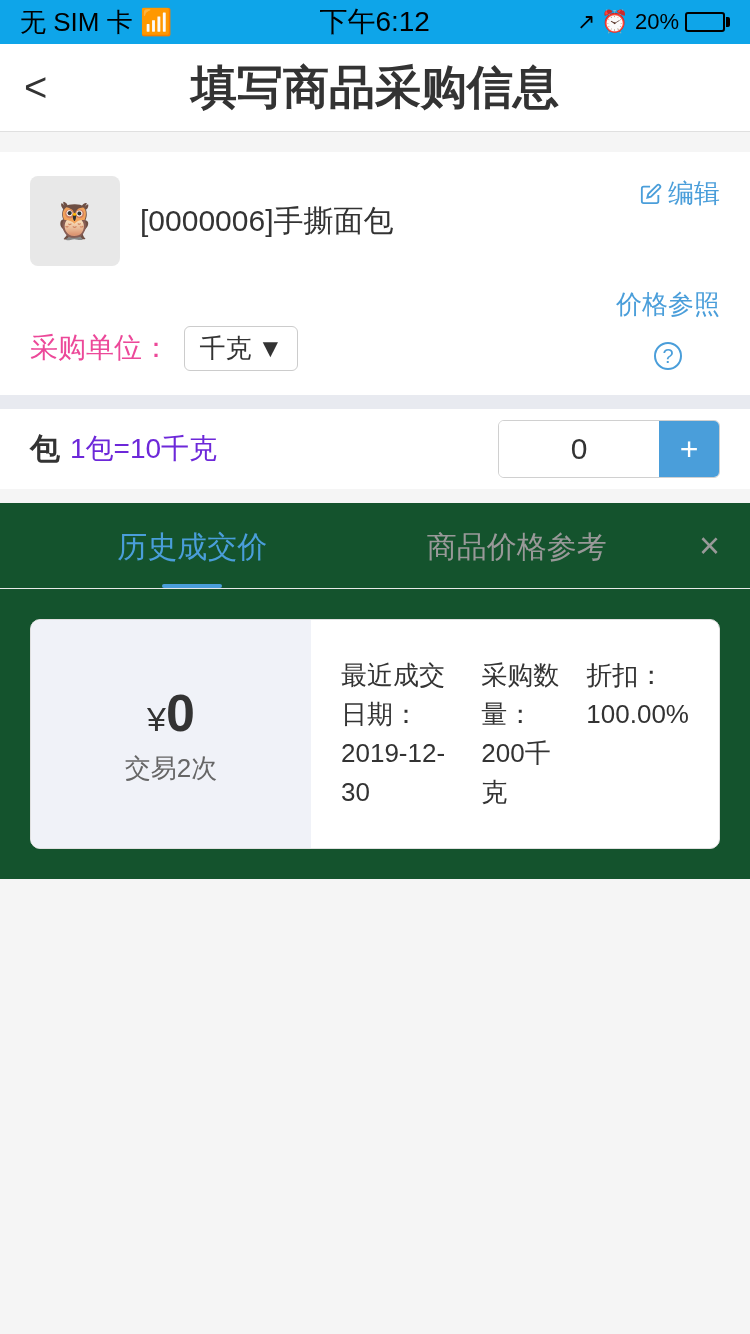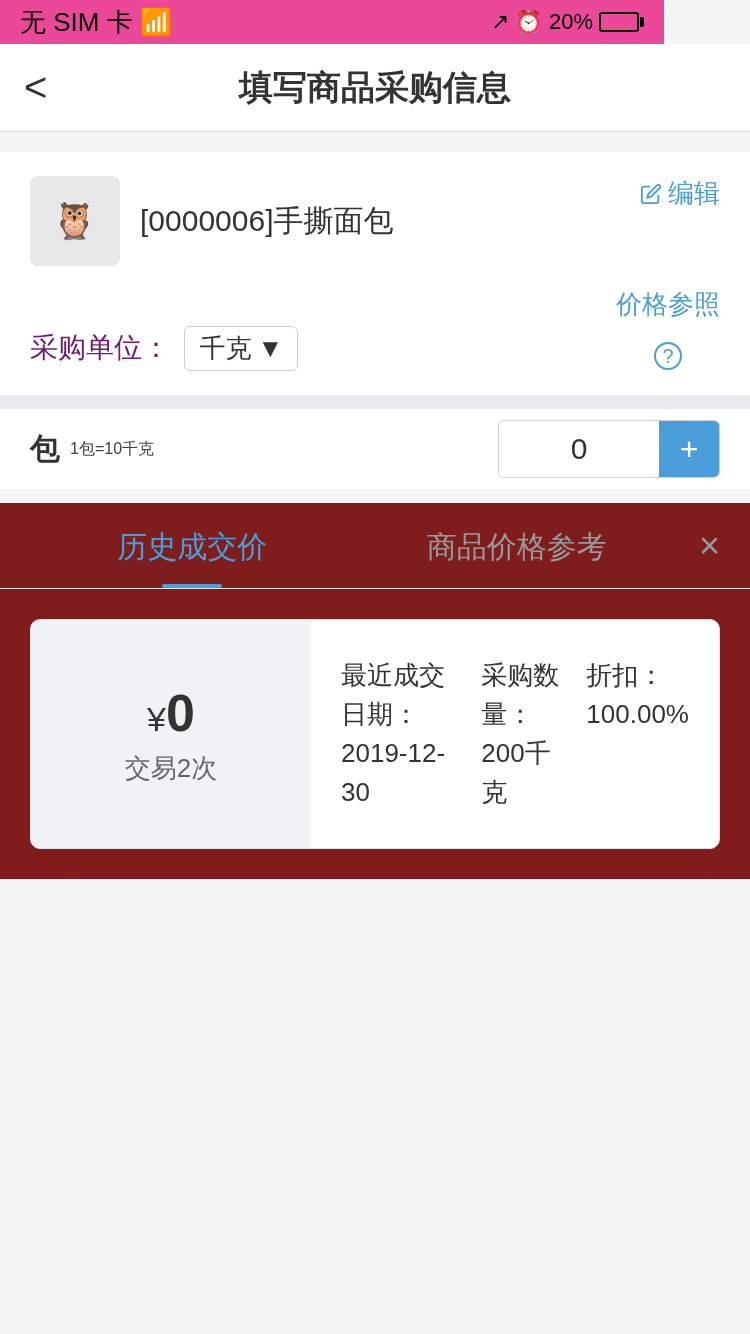--- a/index.html
+++ b/index.html
@@ -7,23 +7,23 @@
     body {
       width: 750px;
       min-height: 1334px;
       font-family: -apple-system, "PingFang SC", "Helvetica Neue", sans-serif;
       background: #f5f5f5;
       overflow-x: hidden;
     }
 
     
     .status-bar {
-      width: 664px;
+      width: 750px;
       height: 44px;
-      background: #ec4899;
+      background: #0ea5e9;
       display: flex;
       align-items: center;
       justify-content: space-between;
       padding: 0 20px;
     }
     .status-left {
       font-size: 26px;
       font-weight: 500;
       color: #000;
     }
@@ -79,21 +79,21 @@
       position: relative;
     }
     .nav-back {
       position: absolute;
       left: 24px;
       font-size: 40px;
       color: #333;
       cursor: pointer;
     }
     .nav-title {
-      font-size: 34px;
+      font-size: 46px;
       font-weight: 600;
       color: #333;
     }
 
     
     .product-card {
       background: #fff;
       margin-top: 20px;
       padding: 24px 30px;
     }
@@ -137,21 +137,21 @@
       font-family: Liberation Serif, serif;
     }
     .product-meta {
       display: flex;
       align-items: center;
       justify-content: space-between;
       margin-top: 10px;
     }
     .unit-label {
       font-size: 28px;
-      color: #701a75;
+      color: #ec4899;
     }
     .unit-select {
       display: inline-flex;
       align-items: center;
       gap: 6px;
       border: 1px solid #ccc;
       border-radius: 6px;
       padding: 4px 14px;
       font-size: 26px;
       color: #333;
@@ -195,22 +195,22 @@
       align-items: center;
       padding: 0 30px;
       gap: 0;
     }
     .qty-label {
       font-size: 30px;
       color: #333;
       font-weight: 600;
     }
     .qty-sublabel {
-      font-size: 16px;
-      color: #404040;
+      font-size: 28px;
+      color: #6d28d9;
       margin-left: 10px;
       flex: 1;
     }
     .qty-input-group {
       display: flex;
       align-items: center;
       border: 1px solid #d0d0d0;
       border-radius: 6px;
       overflow: hidden;
     }
@@ -233,21 +233,21 @@
       align-items: center;
       justify-content: center;
       cursor: pointer;
       font-size: 32px;
       color: #fff;
       font-weight: 300;
     }
 
     
     .tabs-section {
-      background: #7f1d1d;
+      background: #14532d;
       margin-top: 14px;
     }
     .tabs-header {
       display: flex;
       align-items: center;
       border-bottom: 1px solid #e8e8e8;
       padding: 0 30px;
       position: relative;
     }
     .tab-item {
@@ -327,20 +327,21 @@
       font-size: 26px;
       color: #333;
       line-height: 1.5;
     }
   </style>
 </head>
 <body>
 
 <div class="status-bar">
   <span class="status-left">无 SIM 卡 📶</span>
+  <span class="status-center">下午6:12</span>
   <div class="status-right">
     <span>↗</span>
     <span>⏰</span>
     <span>20%</span>
     <span class="battery-icon">
       <span class="battery-body"><span class="battery-fill"></span></span>
         <span class="battery-tip"></span>
     </span>
   </div>
 </div>

